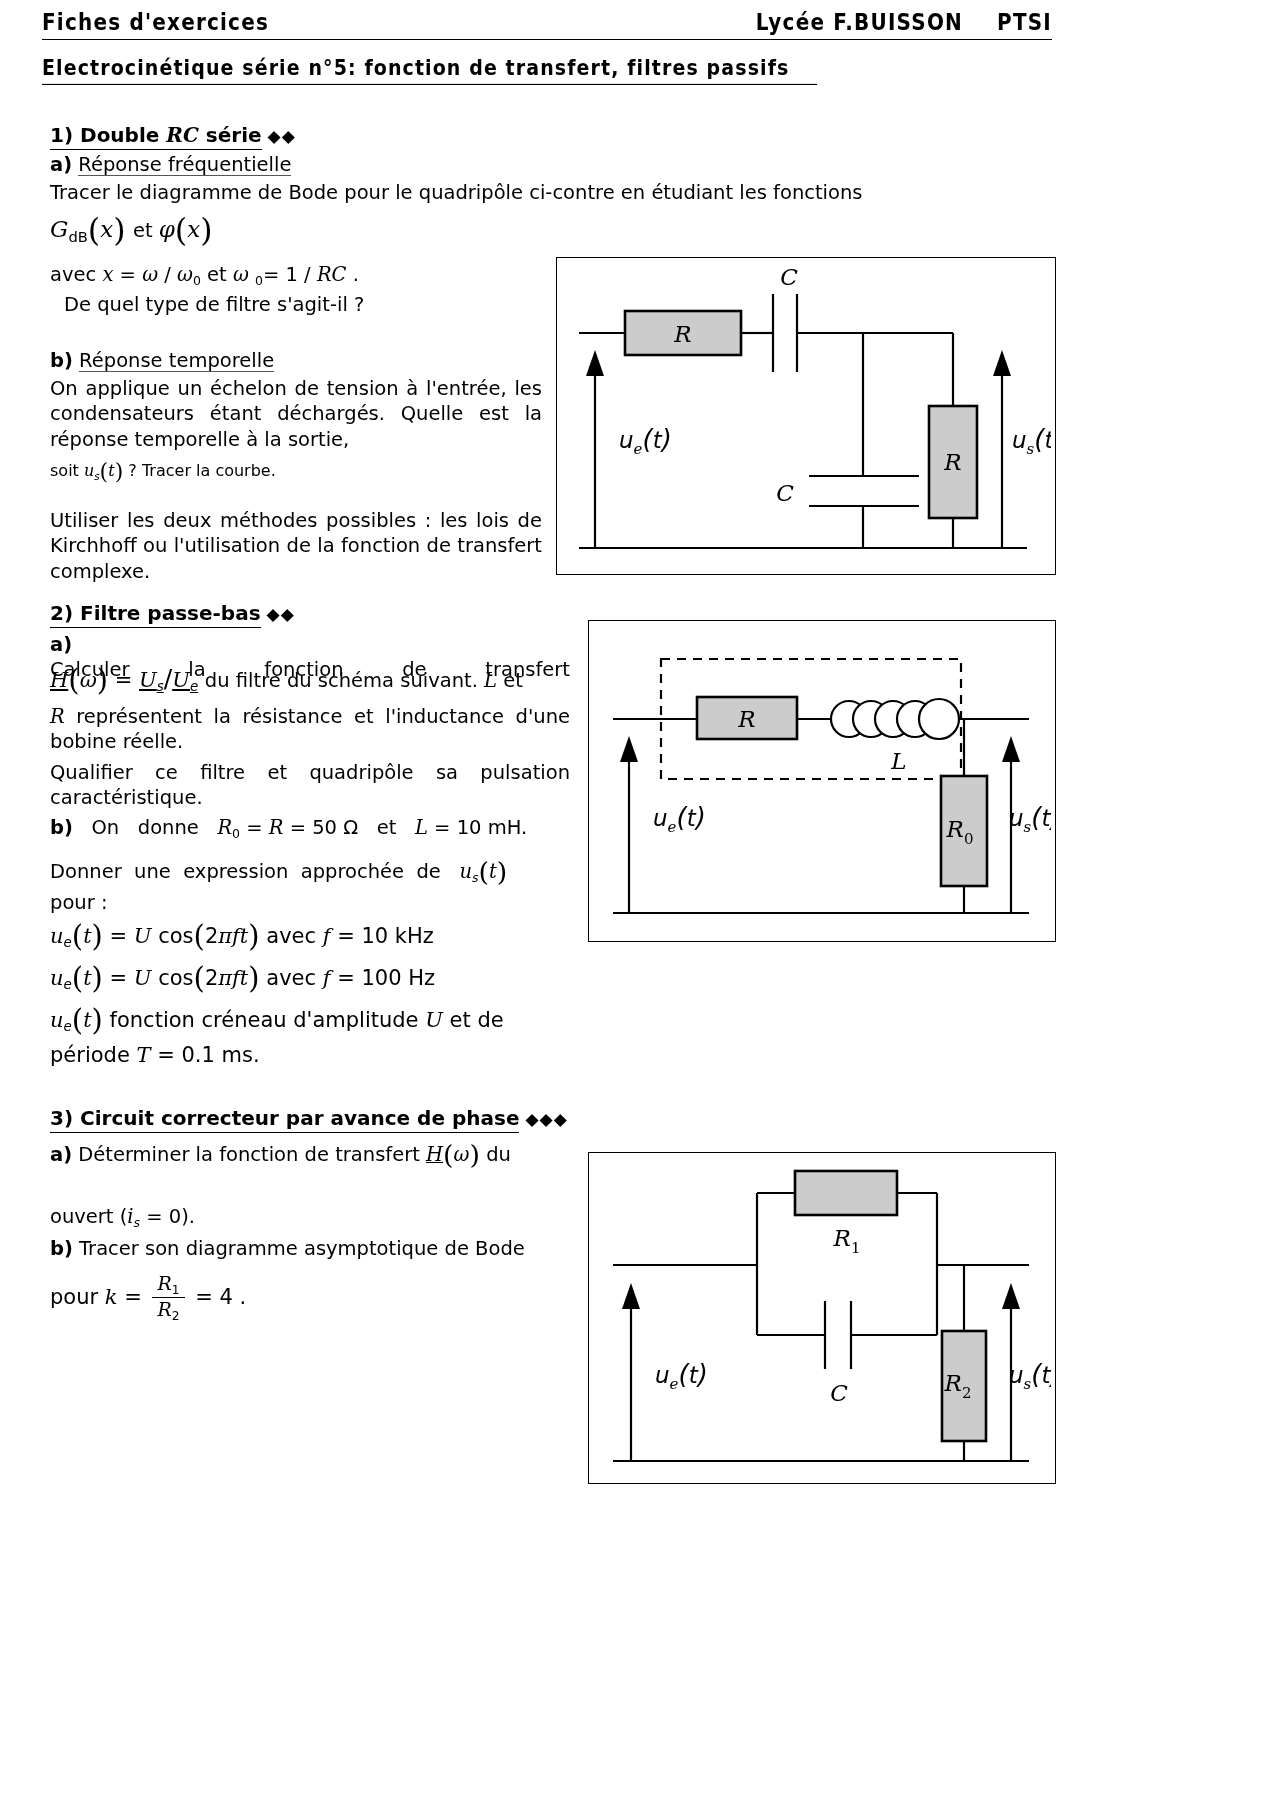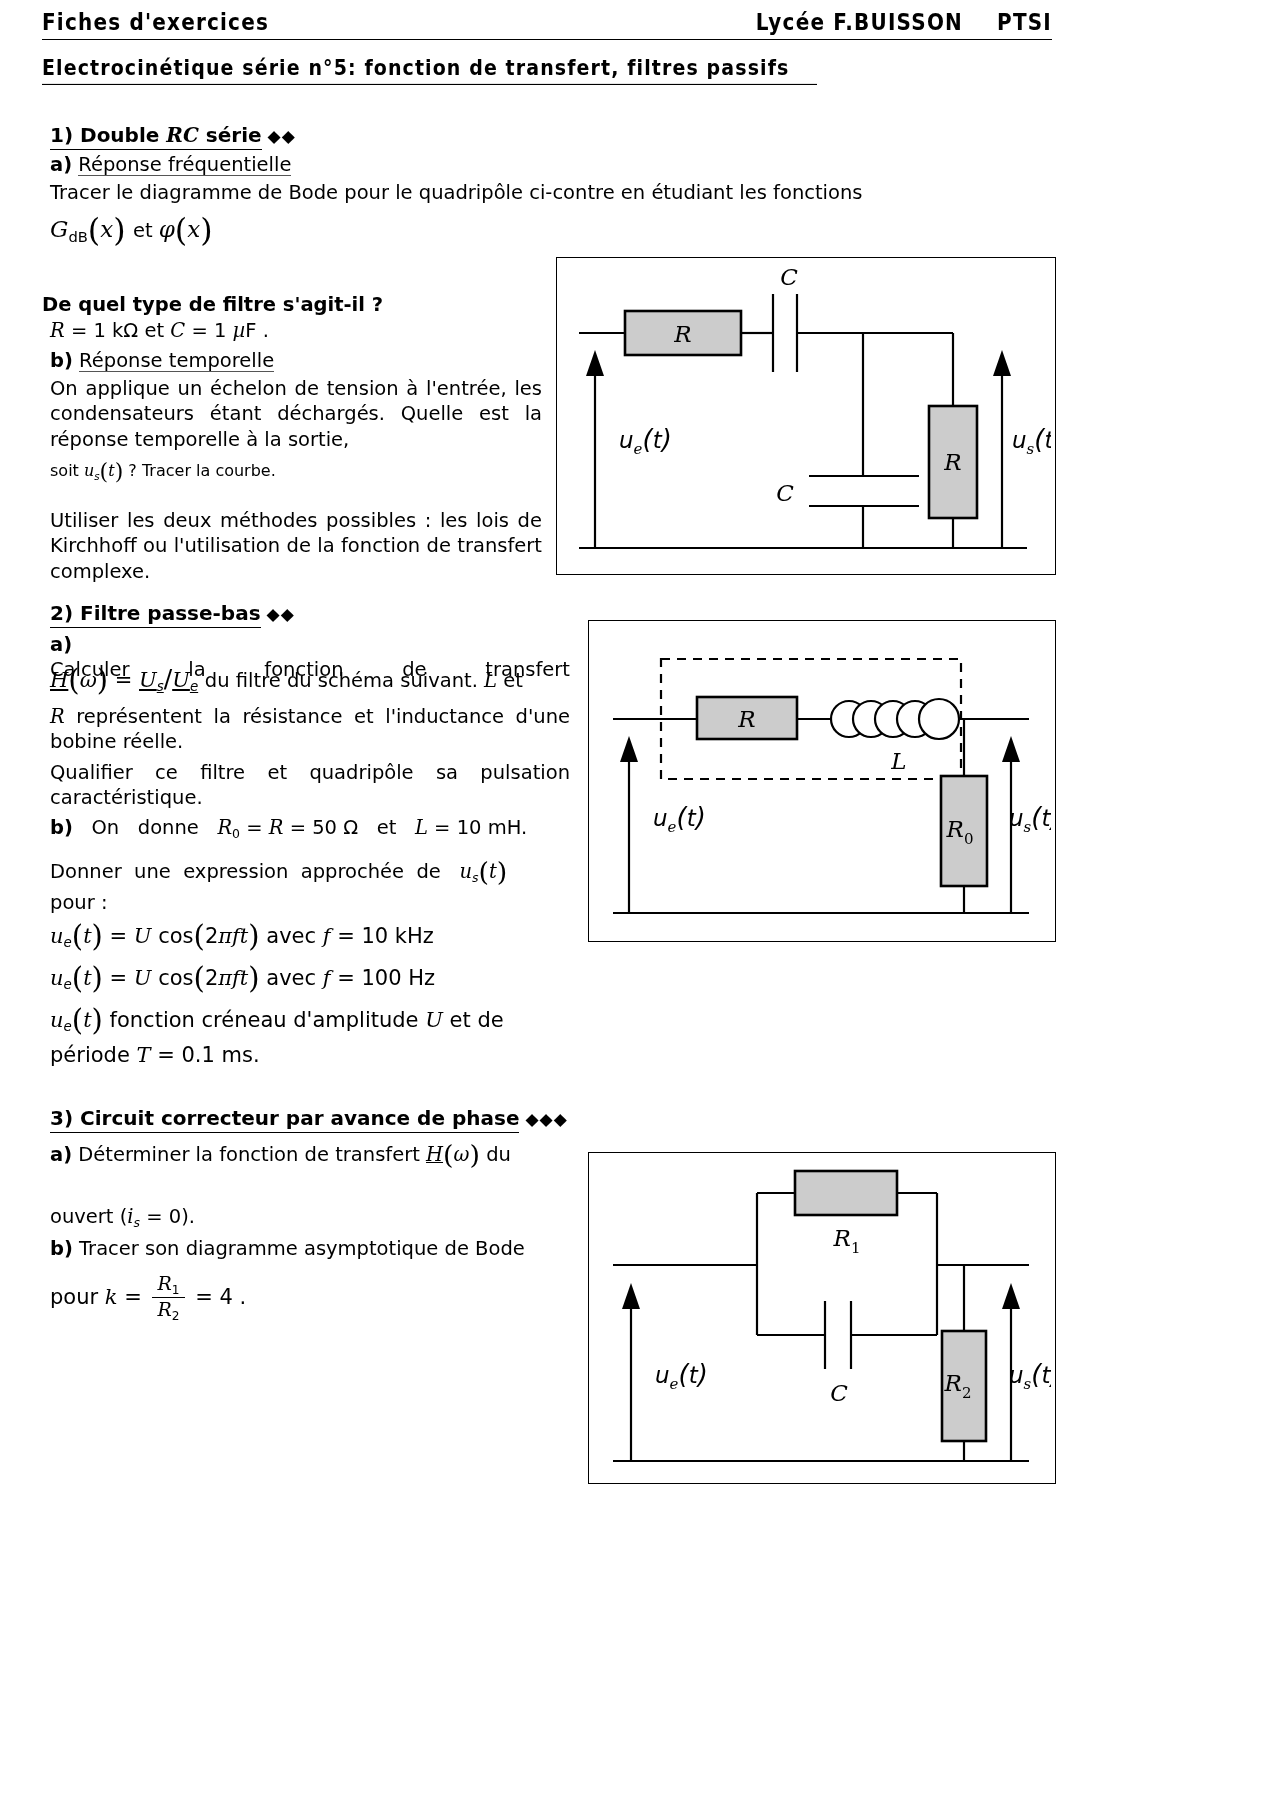--- a/index.html
+++ b/index.html
@@ -90,24 +90,24 @@
   </div>
 
   <div class="blk col-left just" style="left:50px; top:180px; width:968px;">Tracer le diagramme de Bode pour le quadripôle ci-contre en étudiant les fonctions</div>
 
   <div class="blk" style="left:50px; top:212px; font-size:23px;">
     <i>G</i><span class="subn" style="font-family:'DejaVu Sans'">dB</span><span class="bigparen">(</span><i>x</i><span class="bigparen">)</span>
     <span style="font-family:'DejaVu Sans'; font-size:19.5px;"> et </span>
     <i>φ</i><span class="bigparen">(</span><i>x</i><span class="bigparen">)</span>
   </div>
 
-  <div class="blk col-left" style="left:42px; top:292px; width:540px;font-weight:bold;">De quel type de filtre s'agit-il ?</div>
-  <div class="blk col-left" style="left:50px; top:318px; width:540px;">
-    <i>R</i> = 1 kΩ et <i>C</i> = 1 <i>µ</i>F .
-  </div>
+  <div class="blk col-left" style="left:50px; top:262px; width:540px;">
+    avec <i>x</i> = <i>ω</i> / <i>ω</i><span class="subn">0</span> et <i>ω</i> <span class="subn">0</span>= 1 / <i>RC</i> .
+  </div>
+  <div class="blk col-left" style="left:64px; top:292px; width:540px;">De quel type de filtre s'agit-il ?</div>
 
   <div class="blk col-left" style="left:50px; top:348px; width:540px;">
     <span class="b">b)</span>
     <span class="ul">Réponse temporelle</span>
   </div>
 
   <div class="blk col-left just" style="left:50px; top:376px; width:492px;">On applique un échelon de tension à l'entrée, les condensateurs étant déchargés. Quelle est la réponse temporelle à la sortie,</div>
 
   <div class="blk col-left" style="left:50px; top:458px; width:520px; font-size:16px;">
     soit <i>u</i><span class="sub">s</span><span class="bigparen">(</span><i>t</i><span class="bigparen">)</span> ? Tracer la courbe.

